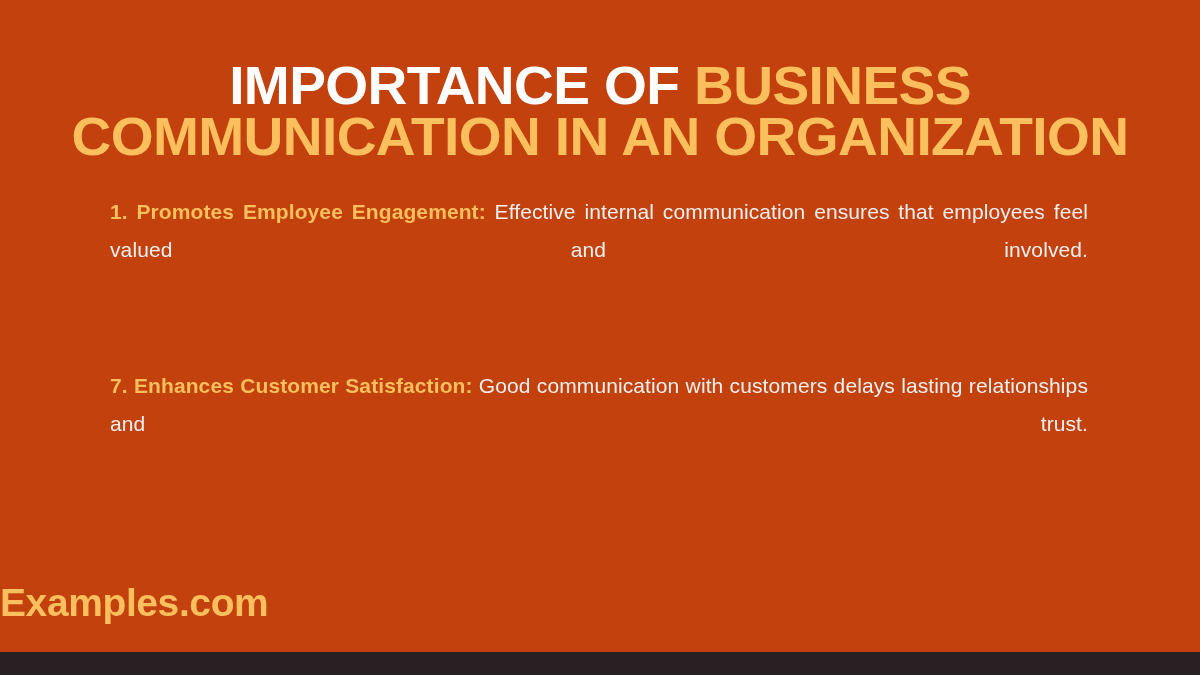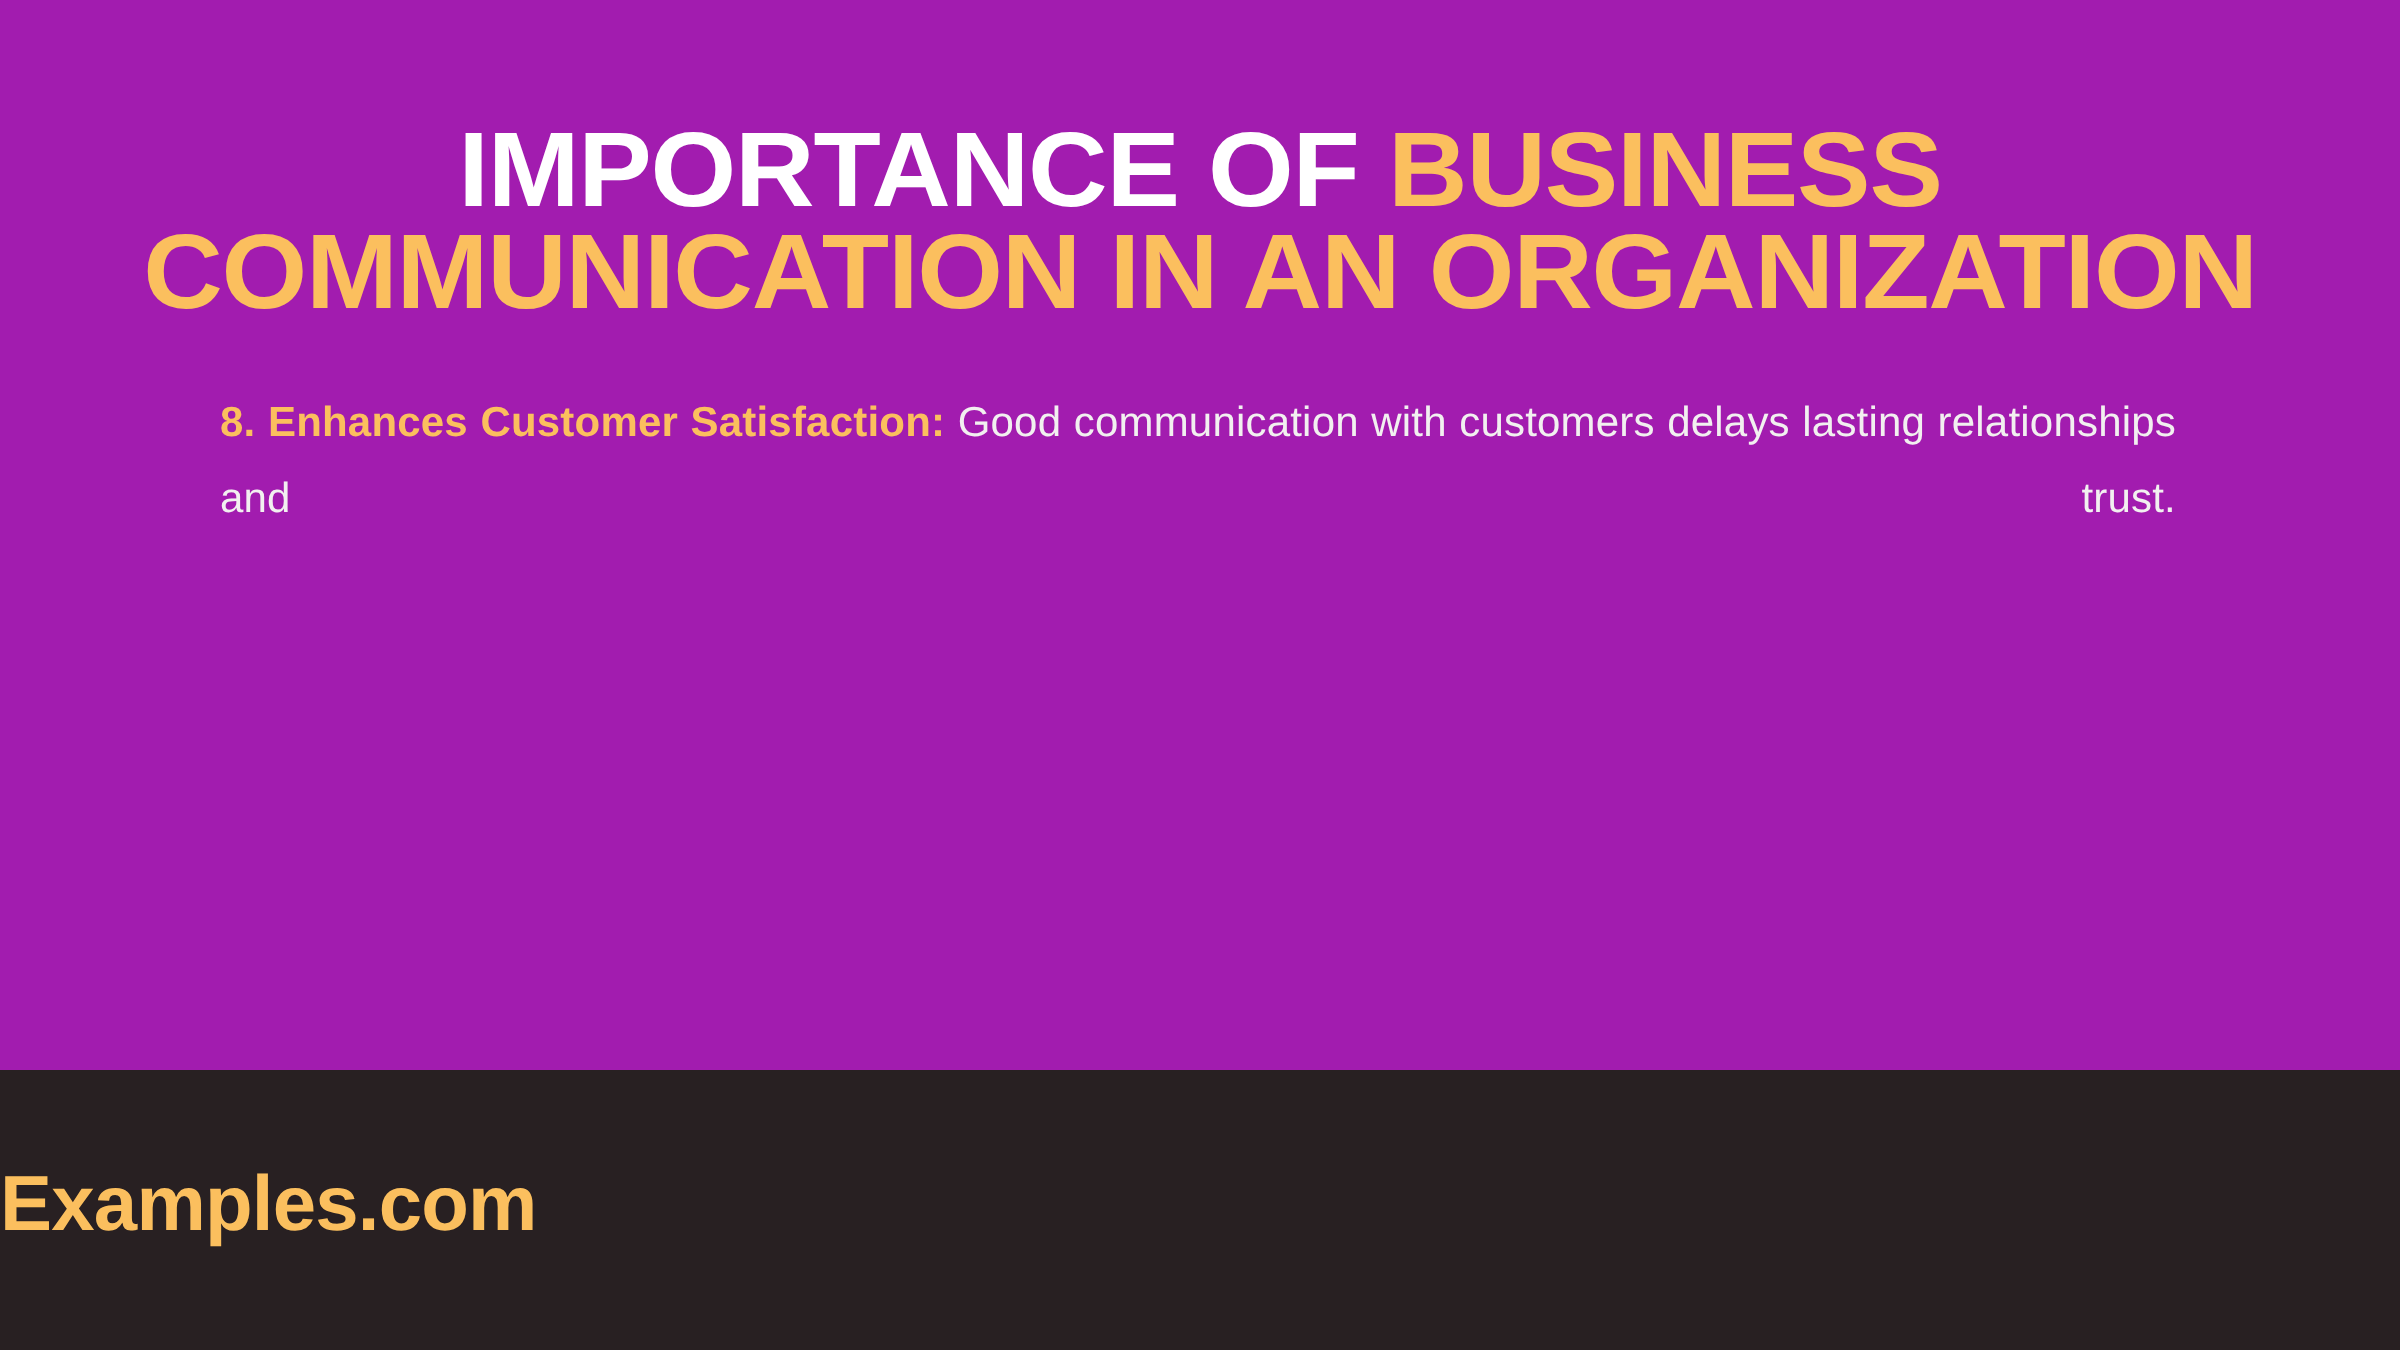--- a/index.html
+++ b/index.html
@@ -13,22 +13,22 @@
 
   body {
     background:#282022;
     font-family:"Liberation Sans", sans-serif;
     -webkit-font-smoothing:antialiased;
   }
 
   .poster {
     position:relative;
     width:1200px;
-    height:535px;
-    background:#a21caf;
+    height:652px;
+    background:#c2410c;
     padding:0;
   }
 
   
   .title-block {
     width:100%;
     padding:62px 34px 0 34px;
     text-align:center;
   }
 
@@ -111,24 +111,27 @@
 
 <div class="poster">
 
   <div class="title-block">
     <span class="title-line line1"><span class="t-white">IMPORTANCE OF </span><span class="t-orange">BUSINESS</span></span>
     <span class="title-line line2 t-orange">COMMUNICATION IN AN ORGANIZATION</span>
   </div>
 
   <div class="list">
 
+    <div class="list-item">
+      <p class="item-text"><span class="item-head">1. Promotes Employee Engagement:</span><span> Effective internal communication ensures that employees feel valued and involved.</span></p>
+    </div>
 
 
     <div class="list-item">
-      <p class="item-text"><span class="item-head">8. Enhances Customer Satisfaction:</span><span> Good communication with customers delays lasting relationships and trust.</span></p>
+      <p class="item-text"><span class="item-head">7. Enhances Customer Satisfaction:</span><span> Good communication with customers delays lasting relationships and trust.</span></p>
     </div>
 
   </div>
 
   <div class="footer">
     <span class="brand">Examples.com</span>
   </div>
 
 </div>
 

